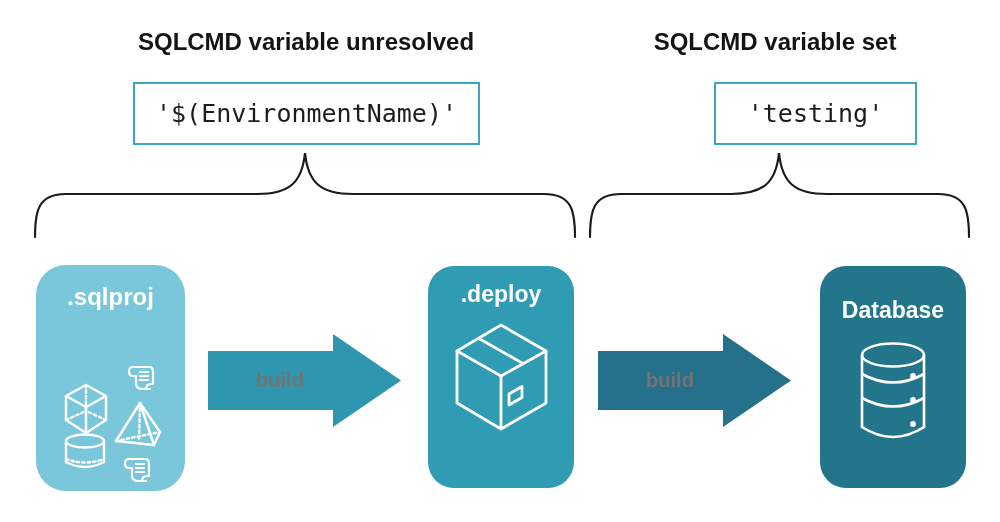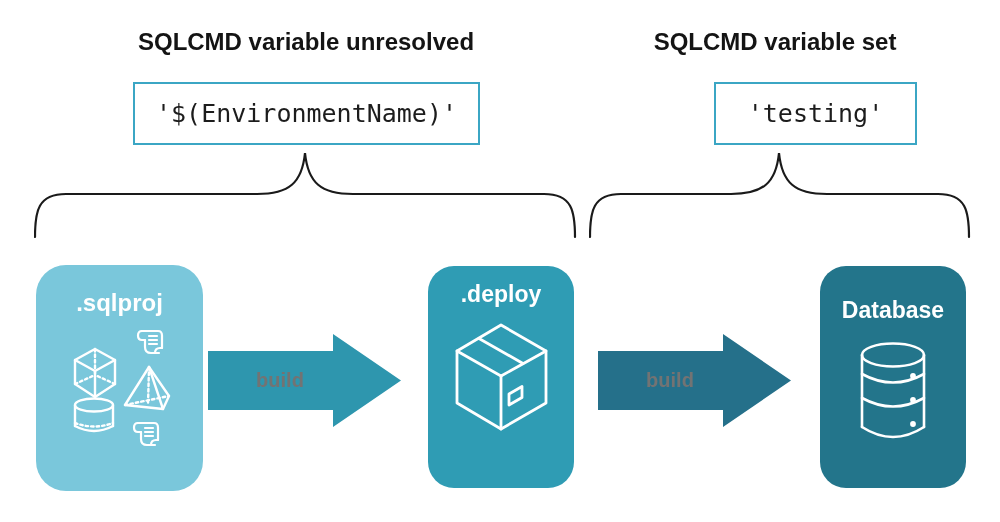--- a/index.html
+++ b/index.html
@@ -16,21 +16,21 @@
   #codebox-unresolved{left:133px;width:347px;}
   #codebox-set{left:674px;width:203px;margin-left:40px;}
   .code{font-family:"DejaVu Sans Mono","Liberation Mono",monospace;font-size:25px;color:#1c1c1c;white-space:pre;}
 
   .brace{position:absolute;top:151px;}
   #brace-left{left:34px;}
   #brace-right{left:589px;}
 
   .node{position:absolute;box-sizing:border-box;display:flex;flex-direction:column;align-items:center;color:#fff;}
   .node-label{font-weight:700;color:#fff;text-align:center;}
-  #node-sqlproj{left:36px;top:265px;width:167px;height:226px;background:#7AC7DB;border-radius:30px;padding-top:24px;}
+  #node-sqlproj{left:36px;top:265px;width:149px;height:226px;background:#7AC7DB;border-radius:30px;padding-top:18px;justify-content:space-between;}
   #node-sqlproj .node-label{font-size:24px;}
   #node-dacpac{left:428px;top:266px;width:146px;height:222px;background:#2F9CB4;border-radius:26px;padding-top:15px;}
   #node-dacpac .node-label{font-size:23px;}
   #node-database{left:820px;top:266px;width:146px;height:222px;background:#23758B;border-radius:26px;padding-top:31px;}
   #node-database .node-label{font-size:23px;}
 
   .node-icon{display:block;}
   #sqlproj-icons{margin-top:8px;}
   #package-icon{margin-top:13px;}
   #database-icon{margin-top:17px;}

